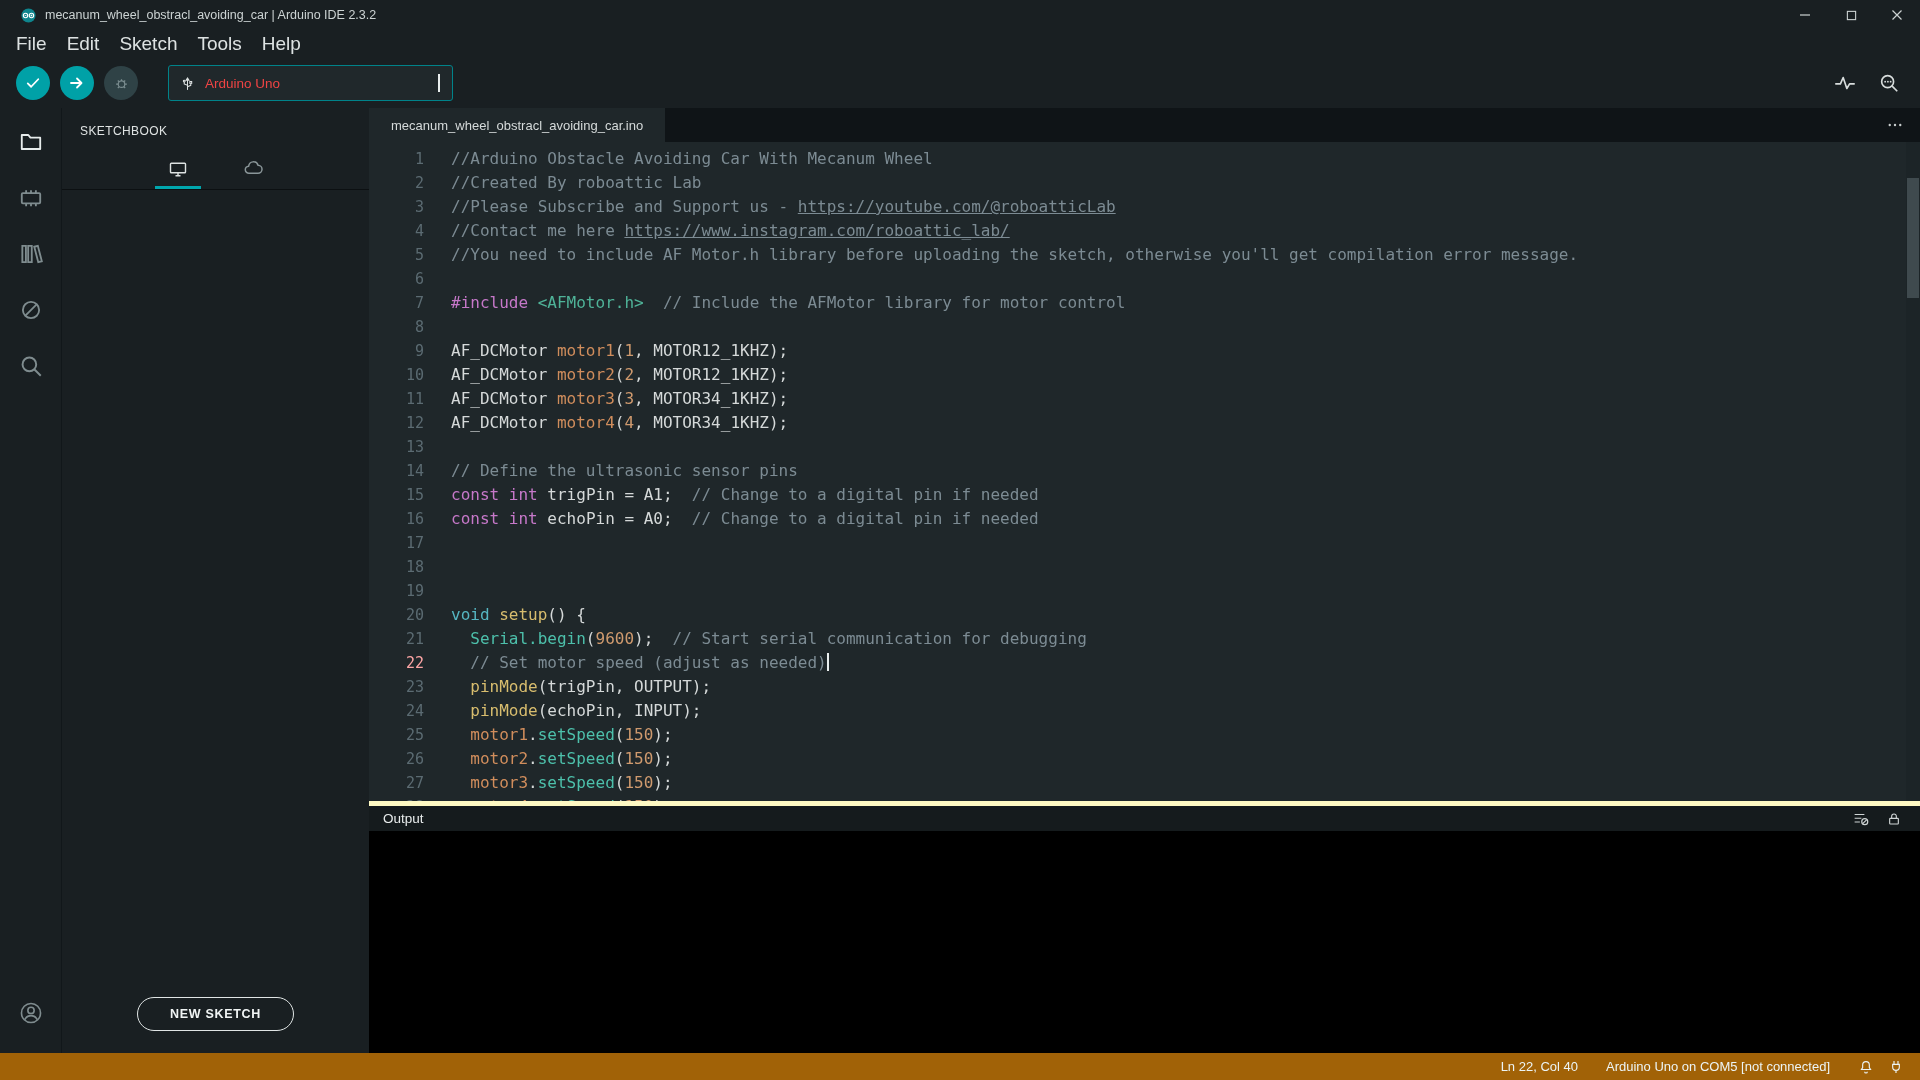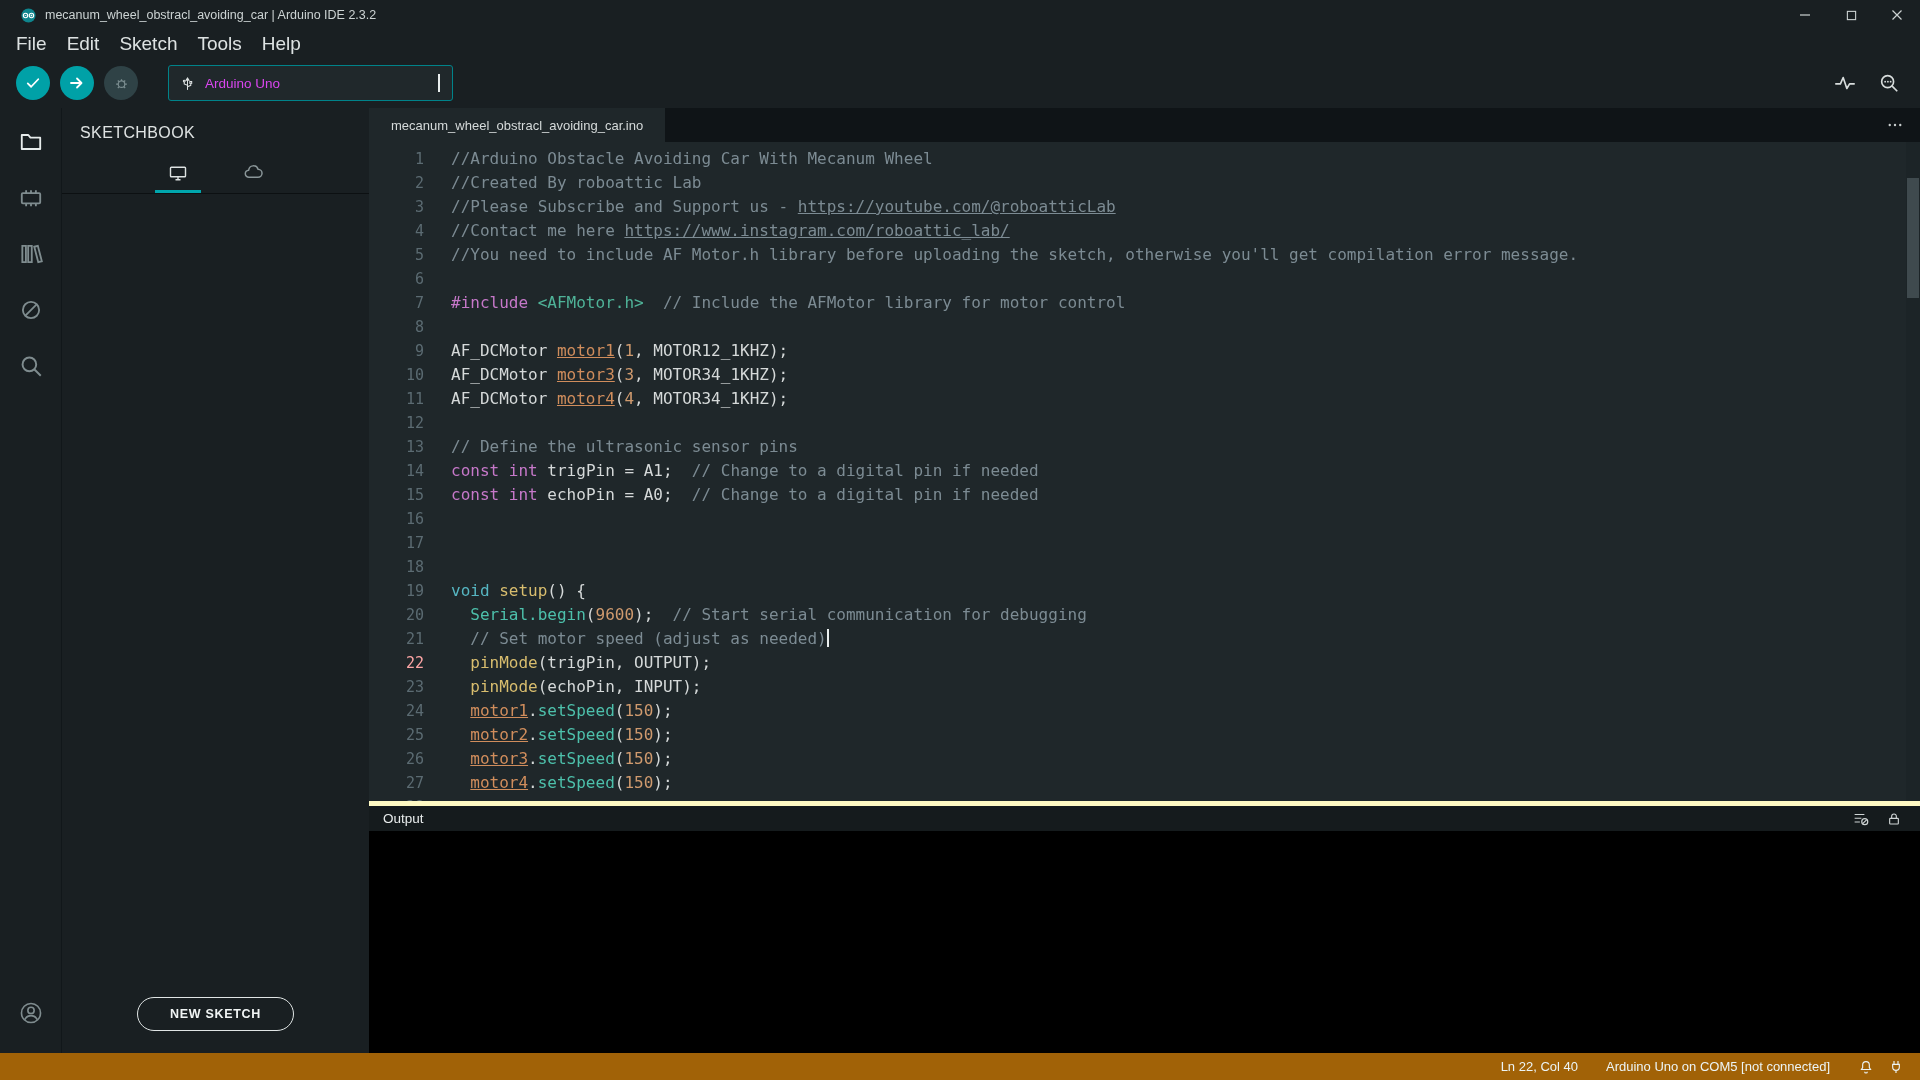--- a/index.html
+++ b/index.html
@@ -34,42 +34,42 @@
     padding: 0 14px 0 16px; gap: 10px;
   }
   .tool-circle {
     width: 34px; height: 34px; border-radius: 50%; display: flex; align-items: center;
     justify-content: center; background: #00a1a7; flex: 0 0 auto;
   }
   .tool-circle.disabled { background: #2f4246; }
   .board-select {
     margin-left: 20px; width: 285px; height: 36px; border: 1px solid #00838a;
     border-radius: 3px; background: #20282b; display: flex; align-items: center;
-    padding: 0 12px 0 10px; gap: 9px; font-size: 13.5px; color: #d946ef;
+    padding: 0 12px 0 10px; gap: 9px; font-size: 13.5px; color: #ef4444;
   }
   .board-select .caret { margin-left: auto; display: flex; }
   .toolbar-spacer { flex: 1 1 auto; }
   .tool-flat { width: 34px; height: 34px; display: flex; align-items: center; justify-content: center; color: #d8dddd; }
 
   
   .main { flex: 1 1 auto; display: flex; min-height: 0; }
 
   
   .activitybar {
     flex: 0 0 61px; background: #191f22; display: flex; flex-direction: column;
     align-items: center; padding-top: 6px; border-right: 1px solid #11171a;
   }
   .act-item { width: 61px; height: 56px; display: flex; align-items: center; justify-content: center; color: #7f8c8f; }
   .act-item.active { color: #e6ebeb; }
   .act-bottom { margin-top: auto; margin-bottom: 12px; }
 
   
   .sidepanel { flex: 0 0 307px; background: #191f22; display: flex; flex-direction: column; }
   .sidepanel-header {
-    padding: 16px 0 10px 18px; font-size: 16px; letter-spacing: 0.4px; color: #dfe3e3;
+    padding: 16px 0 10px 18px; font-size: 12px; letter-spacing: 0.4px; color: #dfe3e3;
   }
   .sb-tabs {
     flex: 0 0 42px; display: flex; justify-content: center; align-items: stretch;
     border-bottom: 1px solid #0c1012;
   }
   .sb-tab { width: 76px; display: flex; flex-direction: column; align-items: center; justify-content: center; color: #8a9699; position: relative; }
   .sb-tab.active { color: #dde2e2; }
   .sb-tab .underline { position: absolute; bottom: 0; width: 46px; height: 3px; background: #00a6ad; }
   .sidepanel-body { flex: 1 1 auto; }
   .new-sketch-btn {
@@ -100,21 +100,21 @@
   .code-line {
     height: 24px; line-height: 24px; white-space: pre;
     font-family: "DejaVu Sans Mono", monospace; font-size: 16px; color: #d5d9d9;
   }
   .tok-p  { color: #d5d9d9; }
   .tok-c  { color: #7c8b93; }
   .tok-lk { color: #7c8b93; text-decoration: underline; }
   .tok-kw { color: #c678c9; }
   .tok-kv { color: #56b6c2; }
   .tok-fn { color: #d8bd6e; }
-  .tok-ob { color: #d08d5c; text-decoration: underline; }
+  .tok-ob { color: #d08d5c; }
   .tok-mt { color: #4dc0ab; }
   .tok-nm { color: #cf9a6e; }
   .tok-st { color: #4fb398; }
   .caret {
     display: inline-block; width: 2px; height: 18px; background: #e9eeee;
     vertical-align: -3px; animation: blink 1s steps(1) infinite;
   }
   @keyframes blink { 50% { opacity: 0; } }
   .scrollbar { position: absolute; top: 0; right: 0; width: 14px; bottom: 0; background: #1c2427; }
   .scroll-thumb { position: absolute; top: 36px; right: 1px; width: 12px; height: 120px; background: #3f4a4e; }
@@ -361,20 +361,21 @@
         <div class="code">
             <div class="code-line"><span class="tok-c">//Arduino Obstacle Avoiding Car With Mecanum Wheel</span></div>
             <div class="code-line"><span class="tok-c">//Created By roboattic Lab</span></div>
             <div class="code-line"><span class="tok-c">//Please Subscribe and Support us - </span><span class="tok-lk">https://youtube.com/@roboatticLab</span></div>
             <div class="code-line"><span class="tok-c">//Contact me here </span><span class="tok-lk">https://www.instagram.com/roboattic_lab/</span></div>
             <div class="code-line"><span class="tok-c">//You need to include AF Motor.h library before uploading the sketch, otherwise you'll get compilation error message.</span></div>
             <div class="code-line"></div>
             <div class="code-line"><span class="tok-kw">#include</span><span class="tok-p"> </span><span class="tok-st">&lt;AFMotor.h&gt;</span><span class="tok-c">  // Include the AFMotor library for motor control</span></div>
             <div class="code-line"></div>
             <div class="code-line"><span class="tok-p">AF_DCMotor </span><span class="tok-ob">motor1</span><span class="tok-p">(</span><span class="tok-nm">1</span><span class="tok-p">, MOTOR12_1KHZ);</span></div>
+            <div class="code-line"><span class="tok-p">AF_DCMotor </span><span class="tok-ob">motor2</span><span class="tok-p">(</span><span class="tok-nm">2</span><span class="tok-p">, MOTOR12_1KHZ);</span></div>
             <div class="code-line"><span class="tok-p">AF_DCMotor </span><span class="tok-ob">motor3</span><span class="tok-p">(</span><span class="tok-nm">3</span><span class="tok-p">, MOTOR34_1KHZ);</span></div>
             <div class="code-line"><span class="tok-p">AF_DCMotor </span><span class="tok-ob">motor4</span><span class="tok-p">(</span><span class="tok-nm">4</span><span class="tok-p">, MOTOR34_1KHZ);</span></div>
             <div class="code-line"></div>
             <div class="code-line"><span class="tok-c">// Define the ultrasonic sensor pins</span></div>
             <div class="code-line"><span class="tok-kw">const</span><span class="tok-p"> </span><span class="tok-kw">int</span><span class="tok-p"> trigPin = A1;</span><span class="tok-c">  // Change to a digital pin if needed</span></div>
             <div class="code-line"><span class="tok-kw">const</span><span class="tok-p"> </span><span class="tok-kw">int</span><span class="tok-p"> echoPin = A0;</span><span class="tok-c">  // Change to a digital pin if needed</span></div>
             <div class="code-line"></div>
             <div class="code-line"></div>
             <div class="code-line"></div>
             <div class="code-line"><span class="tok-kv">void</span><span class="tok-p"> </span><span class="tok-fn">setup</span><span class="tok-p">() {</span></div>

